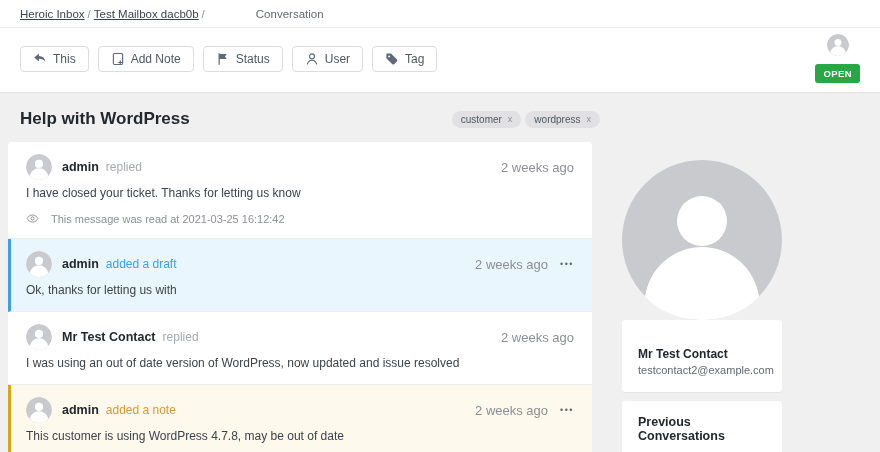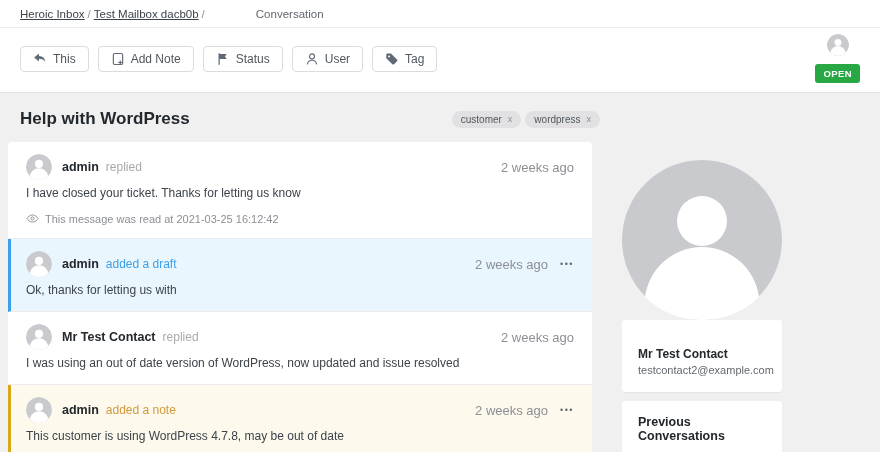--- a/index.html
+++ b/index.html
@@ -69,21 +69,21 @@
   .msg:first-child { border-radius:4px 4px 0 0; }
   .msg-header { display:flex; align-items:center; gap:10px; }
   .avatar-26 { width:26px; height:26px; }
   .msg-name { font-size:12.5px; font-weight:bold; color:#23282d; }
   .msg-action { font-size:12px; color:#a7aaad; margin-left:-3px; }
   .msg-right { margin-left:auto; display:flex; align-items:center; gap:12px; }
   .msg-time { font-size:13px; color:#8c8f94; }
   .msg-menu { font-size:9px; color:#646970; letter-spacing:1.5px; cursor:pointer; }
   .msg-body { font-size:12px; color:#3c434a; margin-top:6px; line-height:1.25; }
   .read-receipt {
-    display:flex; align-items:center; gap:6px;
+    display:flex; align-items:center; gap:12px;
     margin-top:11px; font-size:11px; color:#8c8f94;
   }
   .read-receipt svg { width:13px; height:13px; color:#8c8f94; }
 
   .msg.draft {
     background:var(--draft-bg,#eaf6fd);
     border-left:3px solid var(--draft-accent,#3ba0e8);
     padding-left:15px;
   }
   .msg.draft .msg-action { color:var(--draft-accent,#3ba0e8); }

